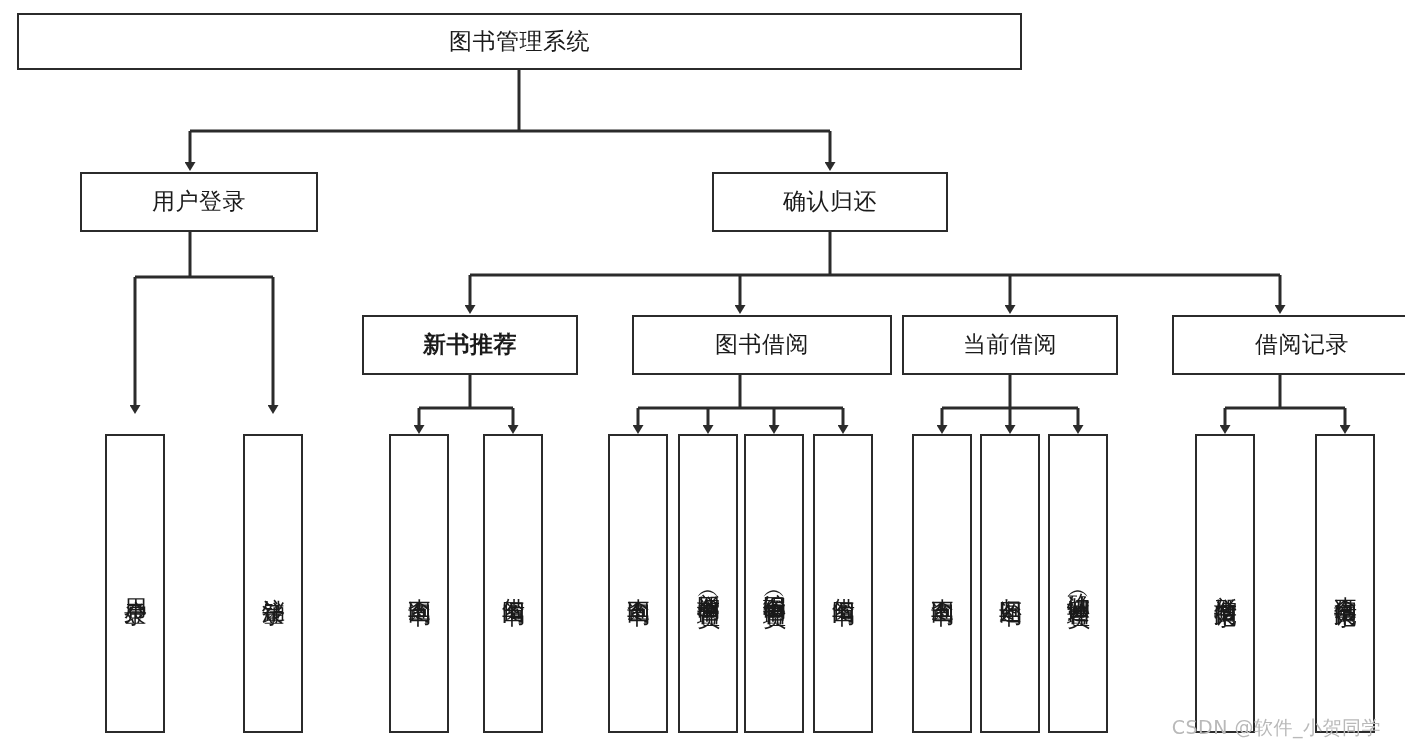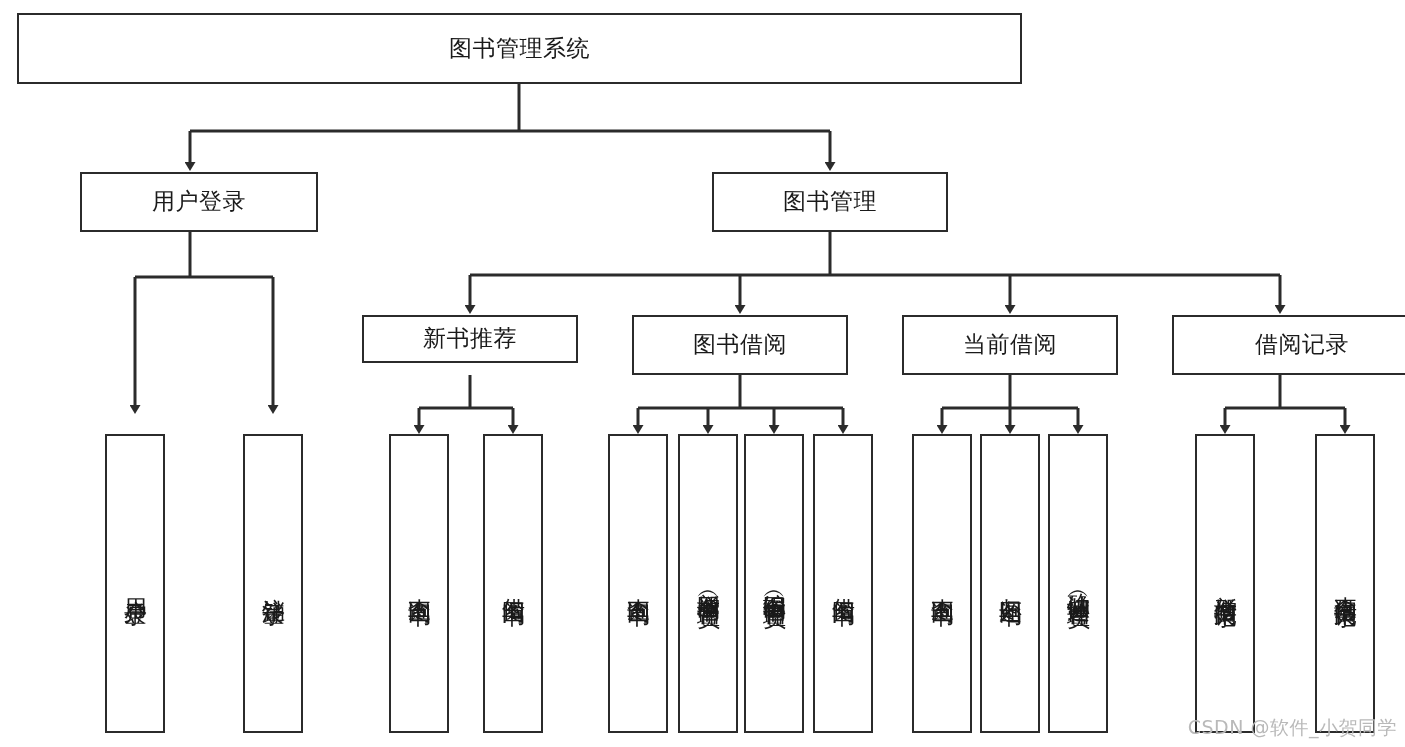--- a/index.html
+++ b/index.html
@@ -52,21 +52,21 @@
     font-size: 23px;
     line-height: 1.12;
     letter-spacing: 2px;
     align-items: center;
     justify-content: center;
     text-align: center;
     padding: 4px 0;
   }
   .watermark {
     position: absolute;
-    right: 8px;
+    right: 24px;
     bottom: 6px;
     font-size: 19px;
     color: #b9b9b9;
     white-space: nowrap;
     letter-spacing: 0.5px;
   }
 </style>
 </head>
 <body>
 
@@ -115,29 +115,29 @@
       <path d="M1010,408 L1010,426" marker-end="url(#arrow)"></path>
       <path d="M1078,408 L1078,426" marker-end="url(#arrow)"></path>
 
       <path d="M1280,375 L1280,408"></path>
       <path d="M1225,408 L1345,408"></path>
       <path d="M1225,408 L1225,426" marker-end="url(#arrow)"></path>
       <path d="M1345,408 L1345,426" marker-end="url(#arrow)"></path>
     </g>
   </svg>
 
-  <div class="node node-h node-root" style="left:17px; top:13px; width:1005px; height:71px;">图书管理系统</div>
+  <div class="node node-h node-root" style="left:17px; top:13px; width:1005px; height:57px;">图书管理系统</div>
 
   <div class="node node-h" style="left:80px; top:172px; width:238px; height:60px;">用户登录</div>
 
-  <div class="node node-h" style="left:712px; top:172px; width:236px; height:60px;">图书管理</div>
+  <div class="node node-h" style="left:712px; top:172px; width:236px; height:60px;">确认归还</div>
 
-  <div class="node node-h" style="left:362px; top:315px; width:216px; height:48px;">新书推荐</div>
+  <div class="node node-h" style="left:362px; top:315px; width:216px; height:60px;font-weight:bold;">新书推荐</div>
 
-  <div class="node node-h" style="left:632px; top:315px; width:216px; height:60px;">图书借阅</div>
+  <div class="node node-h" style="left:632px; top:315px; width:260px; height:60px;">图书借阅</div>
 
   <div class="node node-h" style="left:902px; top:315px; width:216px; height:60px;text-align:center;">当前借阅</div>
 
   <div class="node node-h" style="left:1172px; top:315px; width:260px; height:60px;">借阅记录</div>
 
   <div class="node node-v" style="left:105px; top:434px; width:60px; height:299px;">用户登录</div>
 
   <div class="node node-v" style="left:243px; top:434px; width:60px; height:299px;">注销登录</div>
 
   <div class="node node-v" style="left:389px; top:434px; width:60px; height:299px;">查询图书</div>

